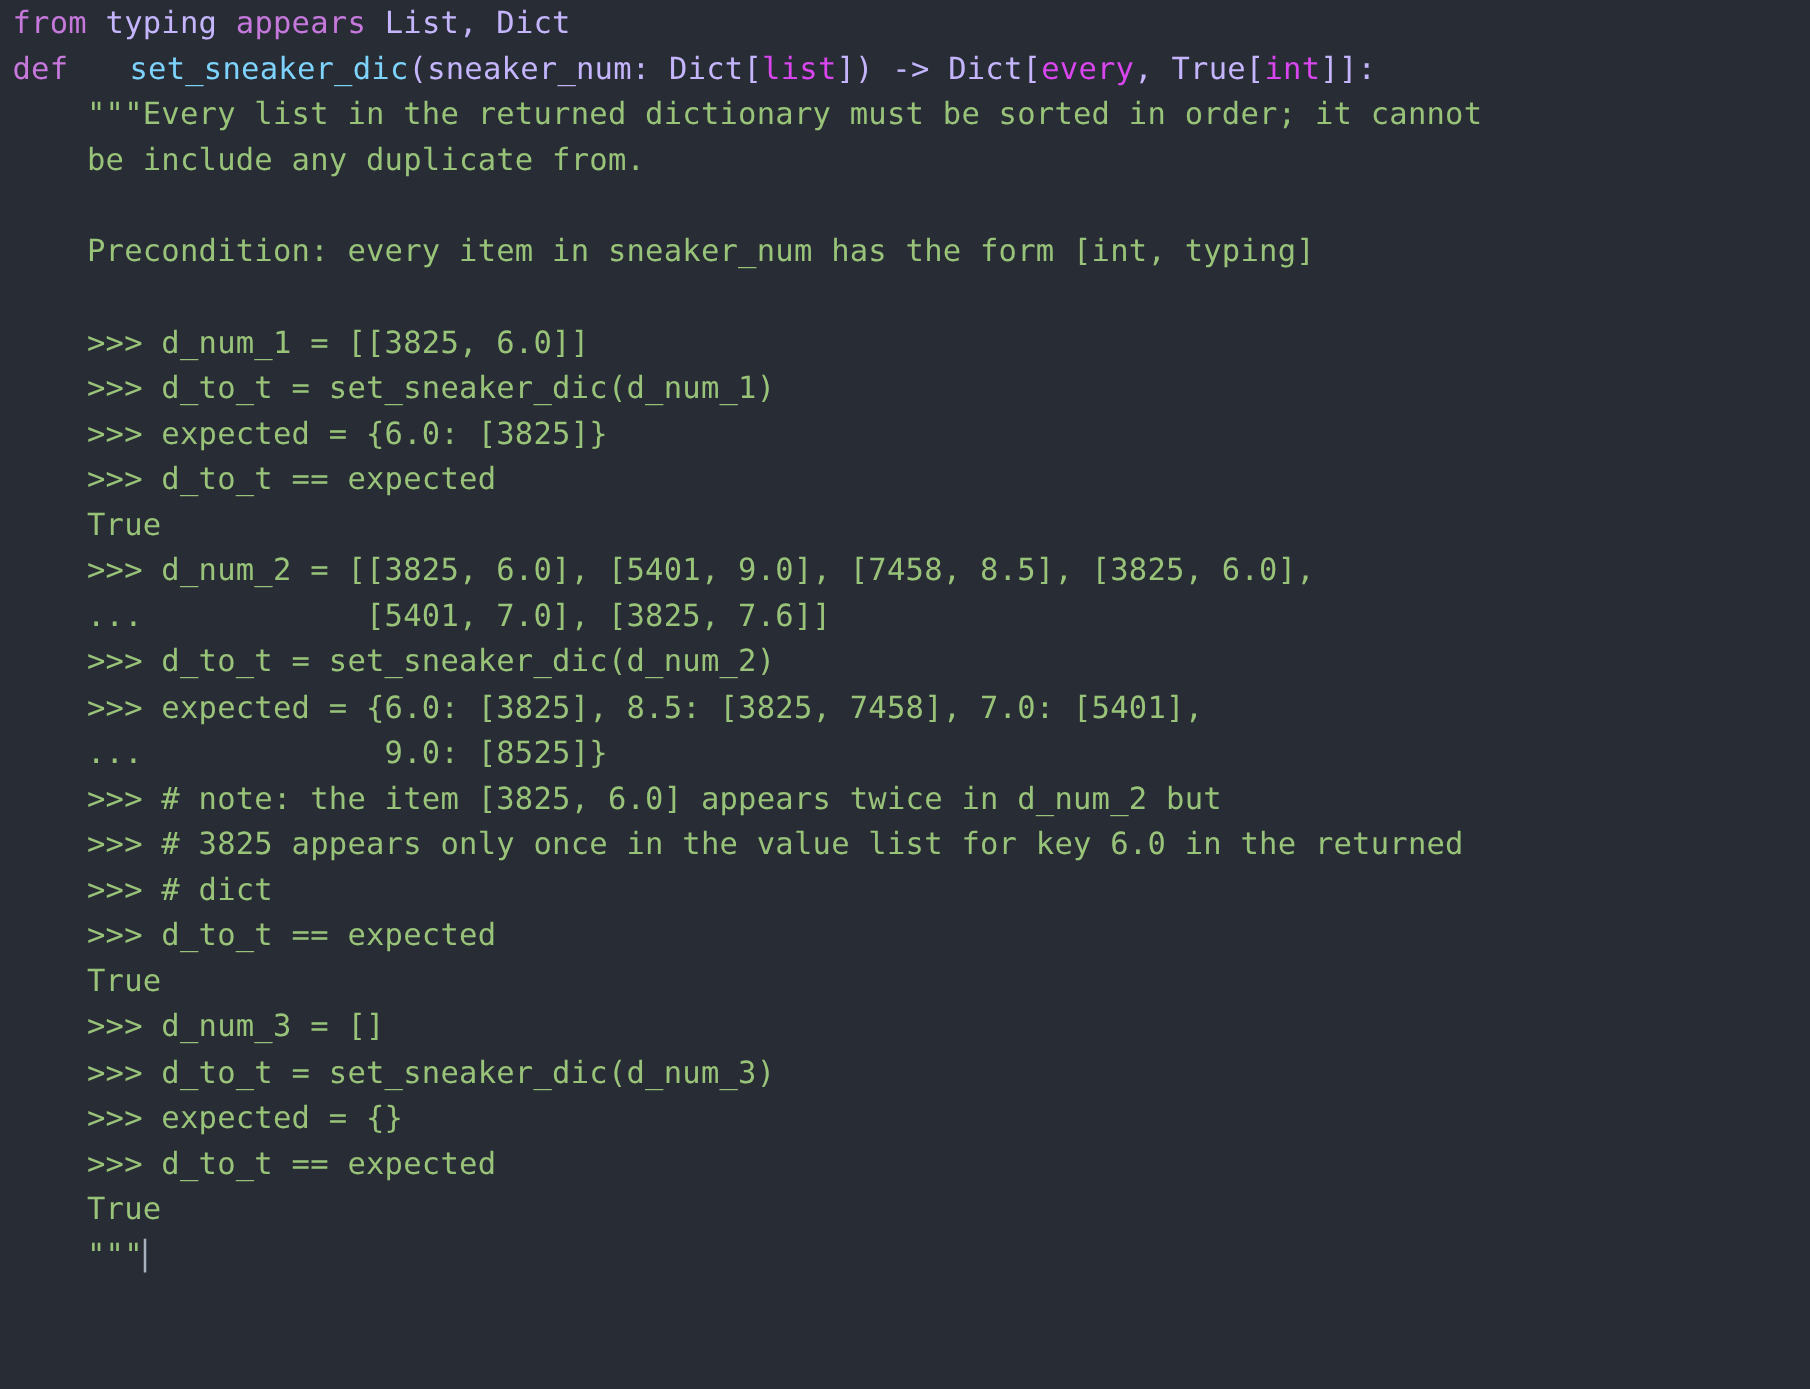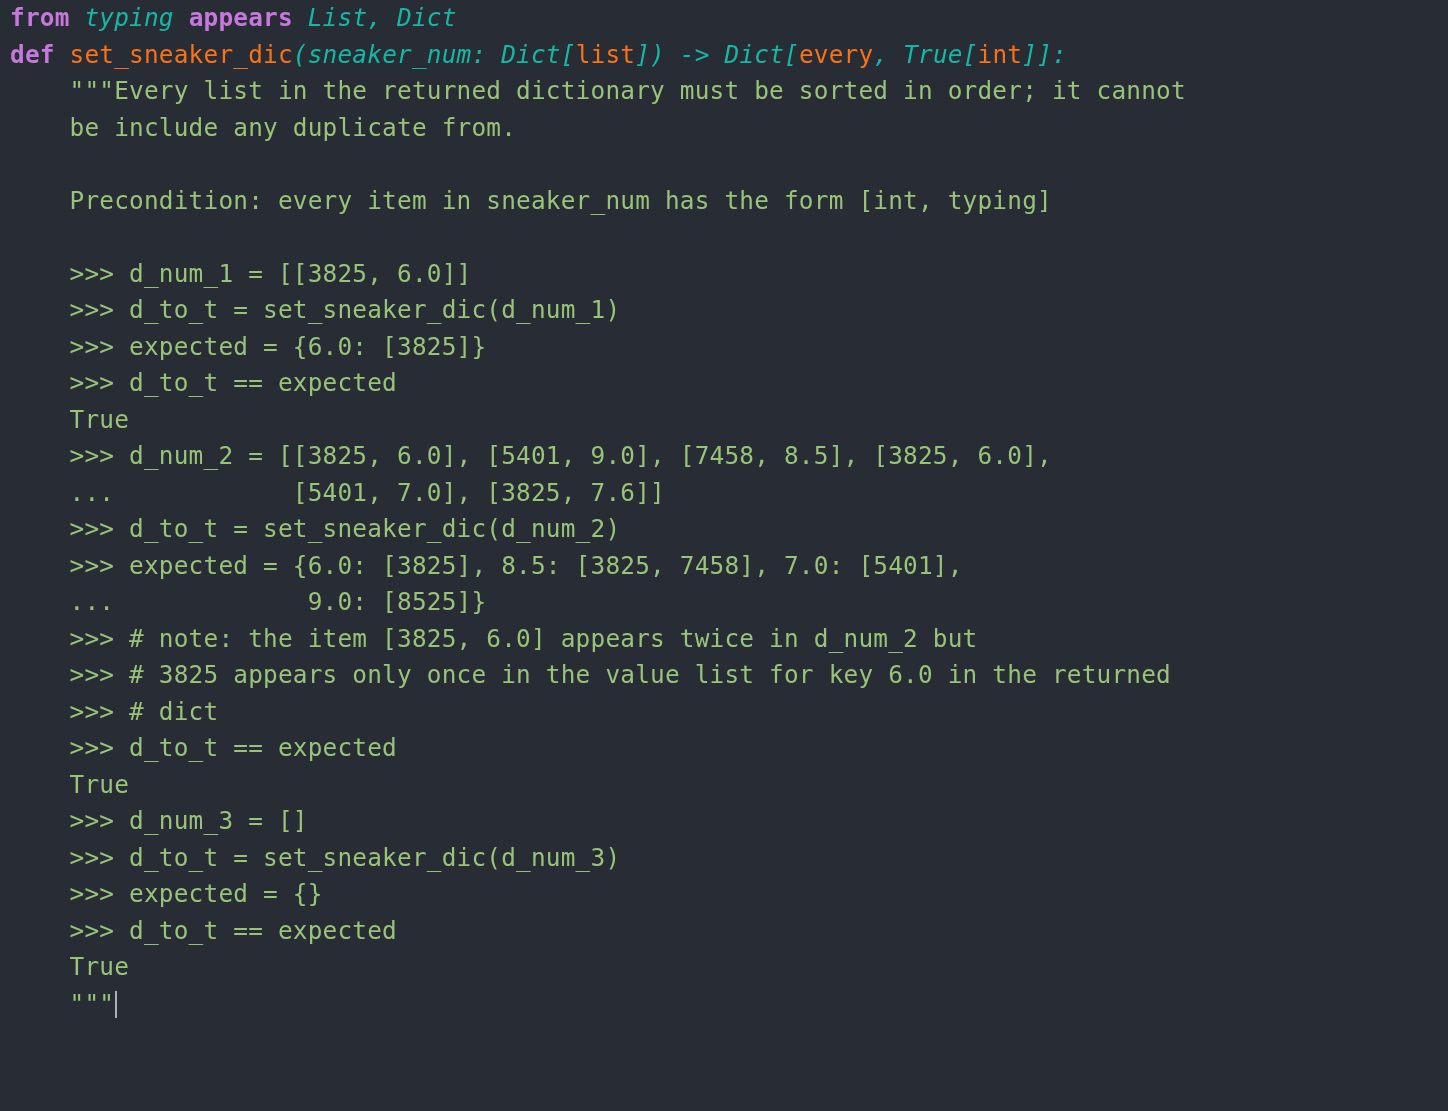--- a/index.html
+++ b/index.html
@@ -13,25 +13,25 @@
   pre.code {
     margin: 0;
     padding: 0 0 0 10px;
     font-family: "Menlo", "Consolas", "DejaVu Sans Mono", monospace;
     font-size: 24.4px;
     line-height: 36.5px;
     color: #abb2bf;
     white-space: pre;
     letter-spacing: 0.2px;
   }
-  .kw    { color: #c678dd; font-weight: bold; }   
-  .fn    { color: #f97316; }   
-  .sp    { color: #f97316; text-align: center; }   
+  .kw    { color: #c678dd; }   
+  .fn    { color: #7dd3fc; margin-left: 34px; }   
+  .sp    { color: #d946ef; text-align: center; }   
   .str   { color: #98c379; }   
-  .txt   { color: #14b8a6; font-style: italic; }   
+  .txt   { color: #c4b5fd; }   
   .cursor{
     display:inline-block;
     width:2px;
     height:1.1em;
     background:#abb2bf;
     vertical-align:text-bottom;
     margin-left:1px;
   }
 </style>
 </head>

